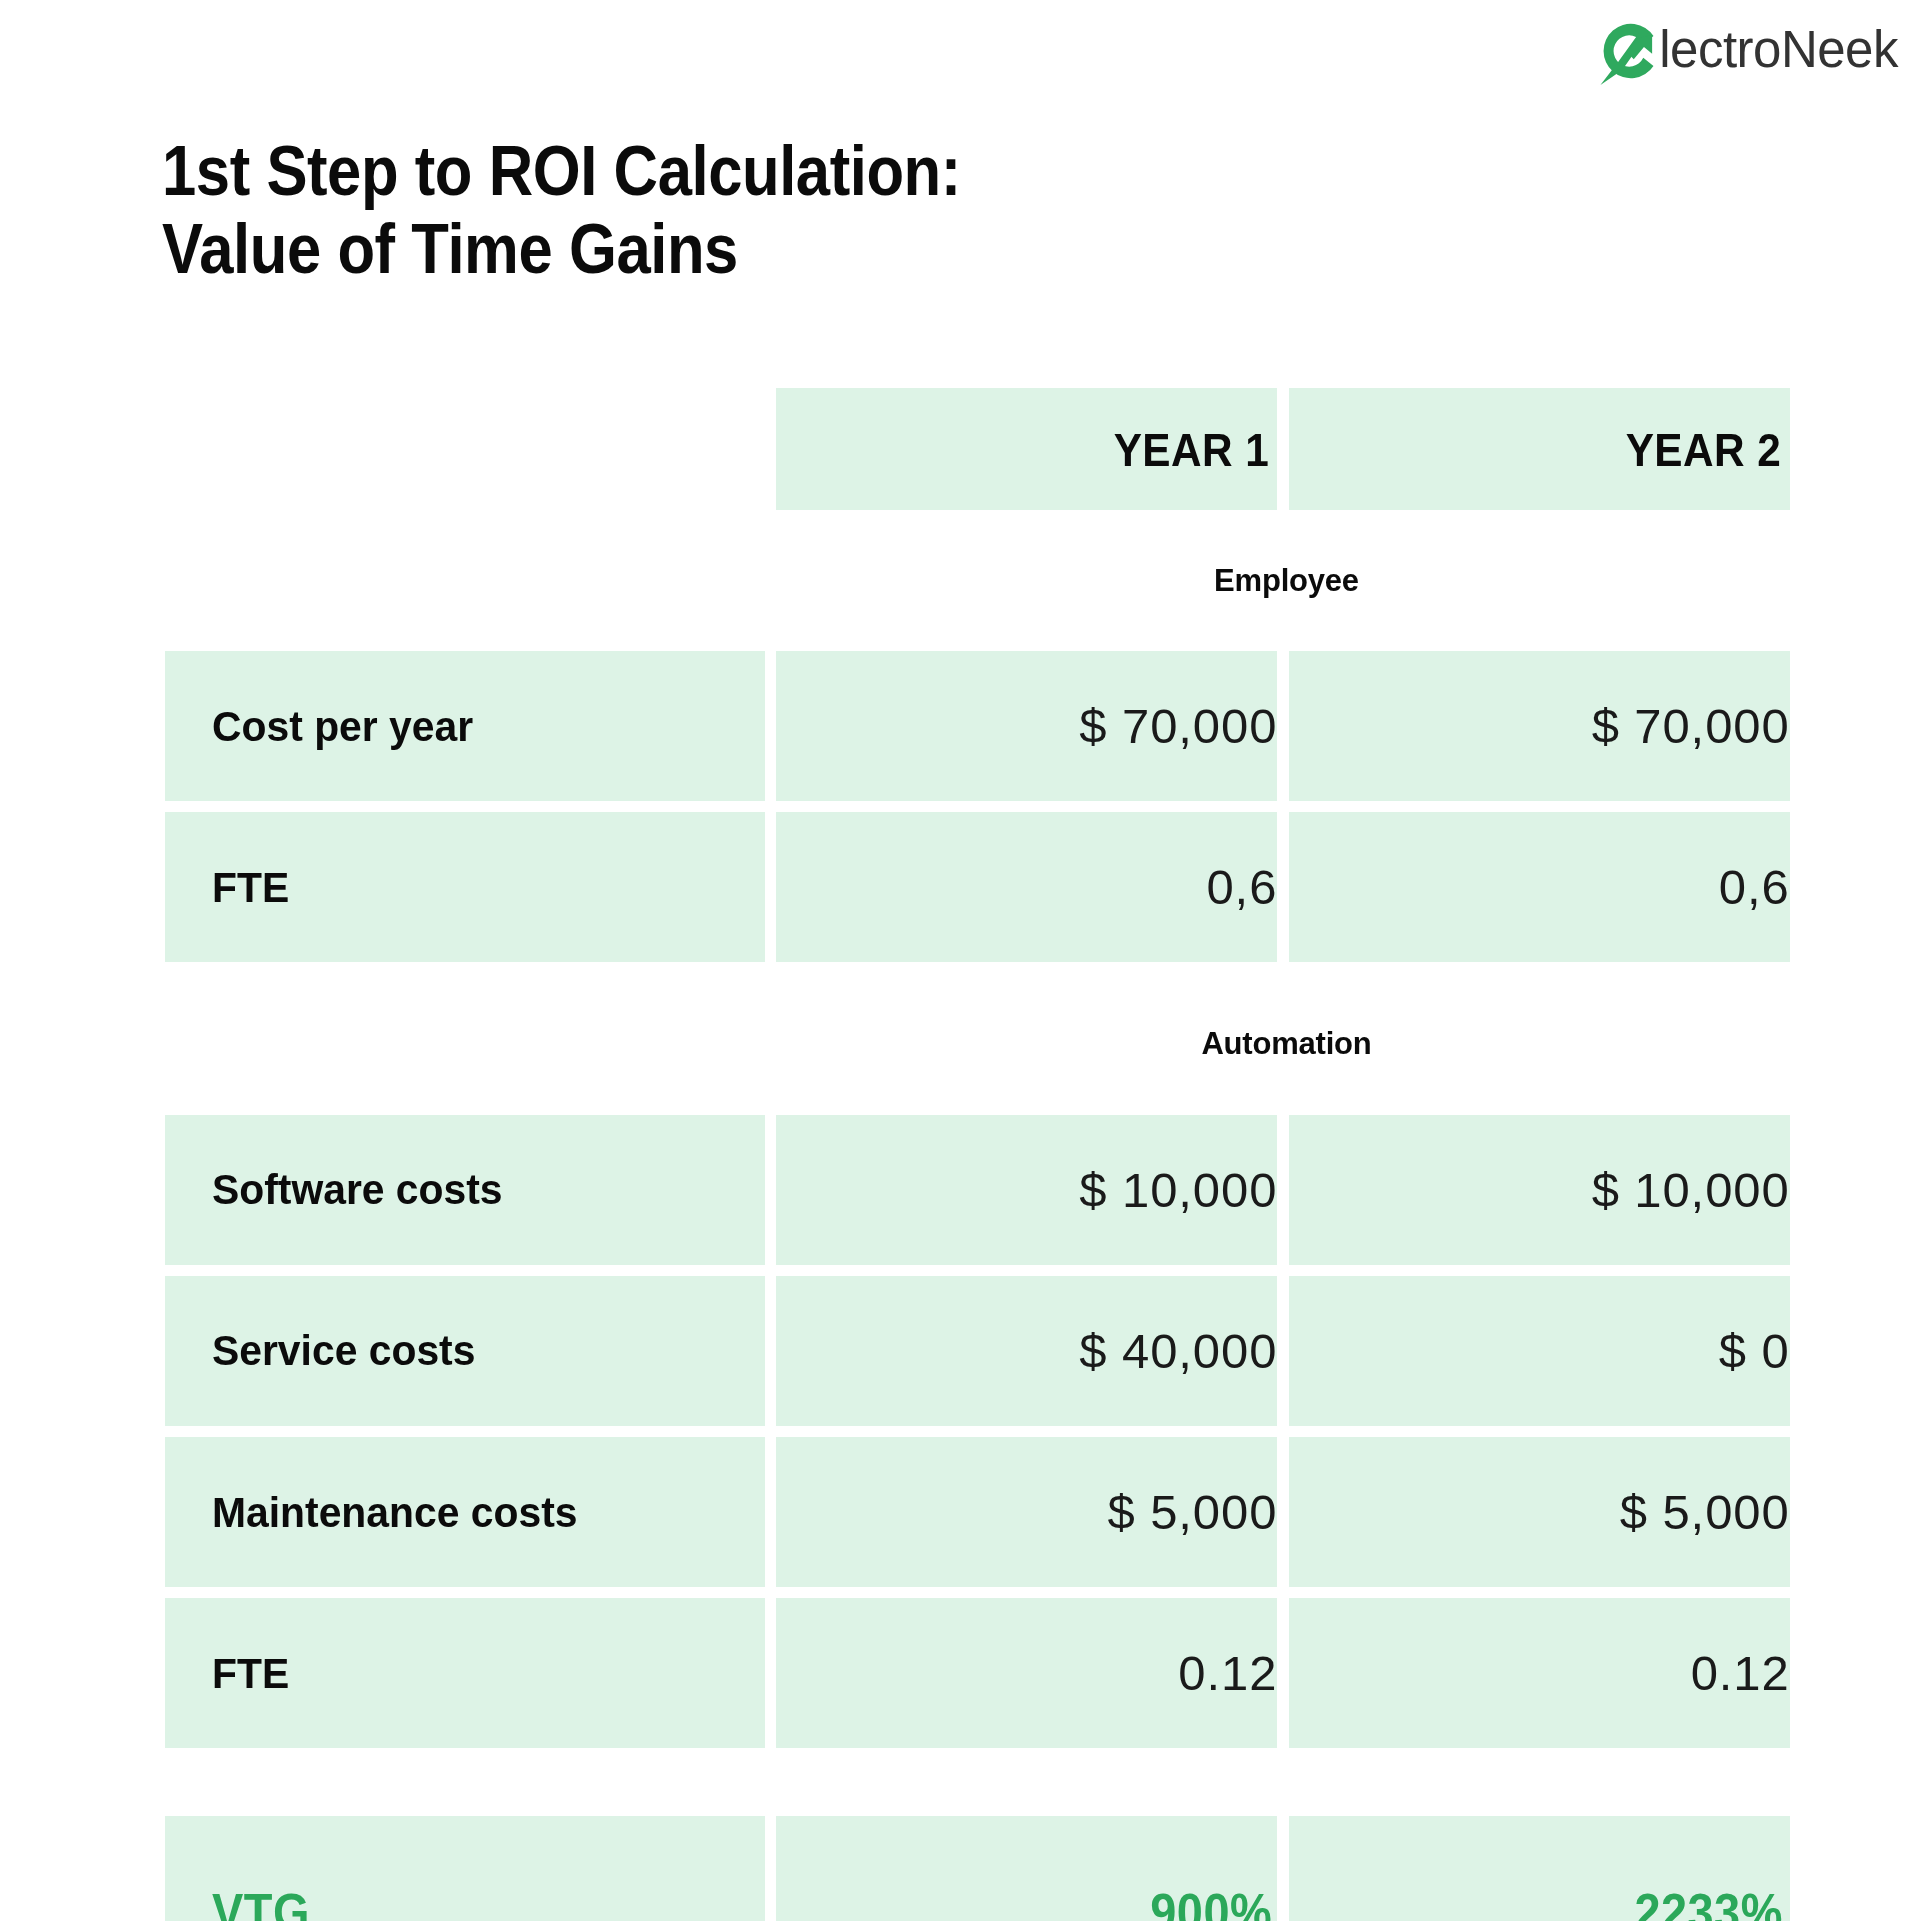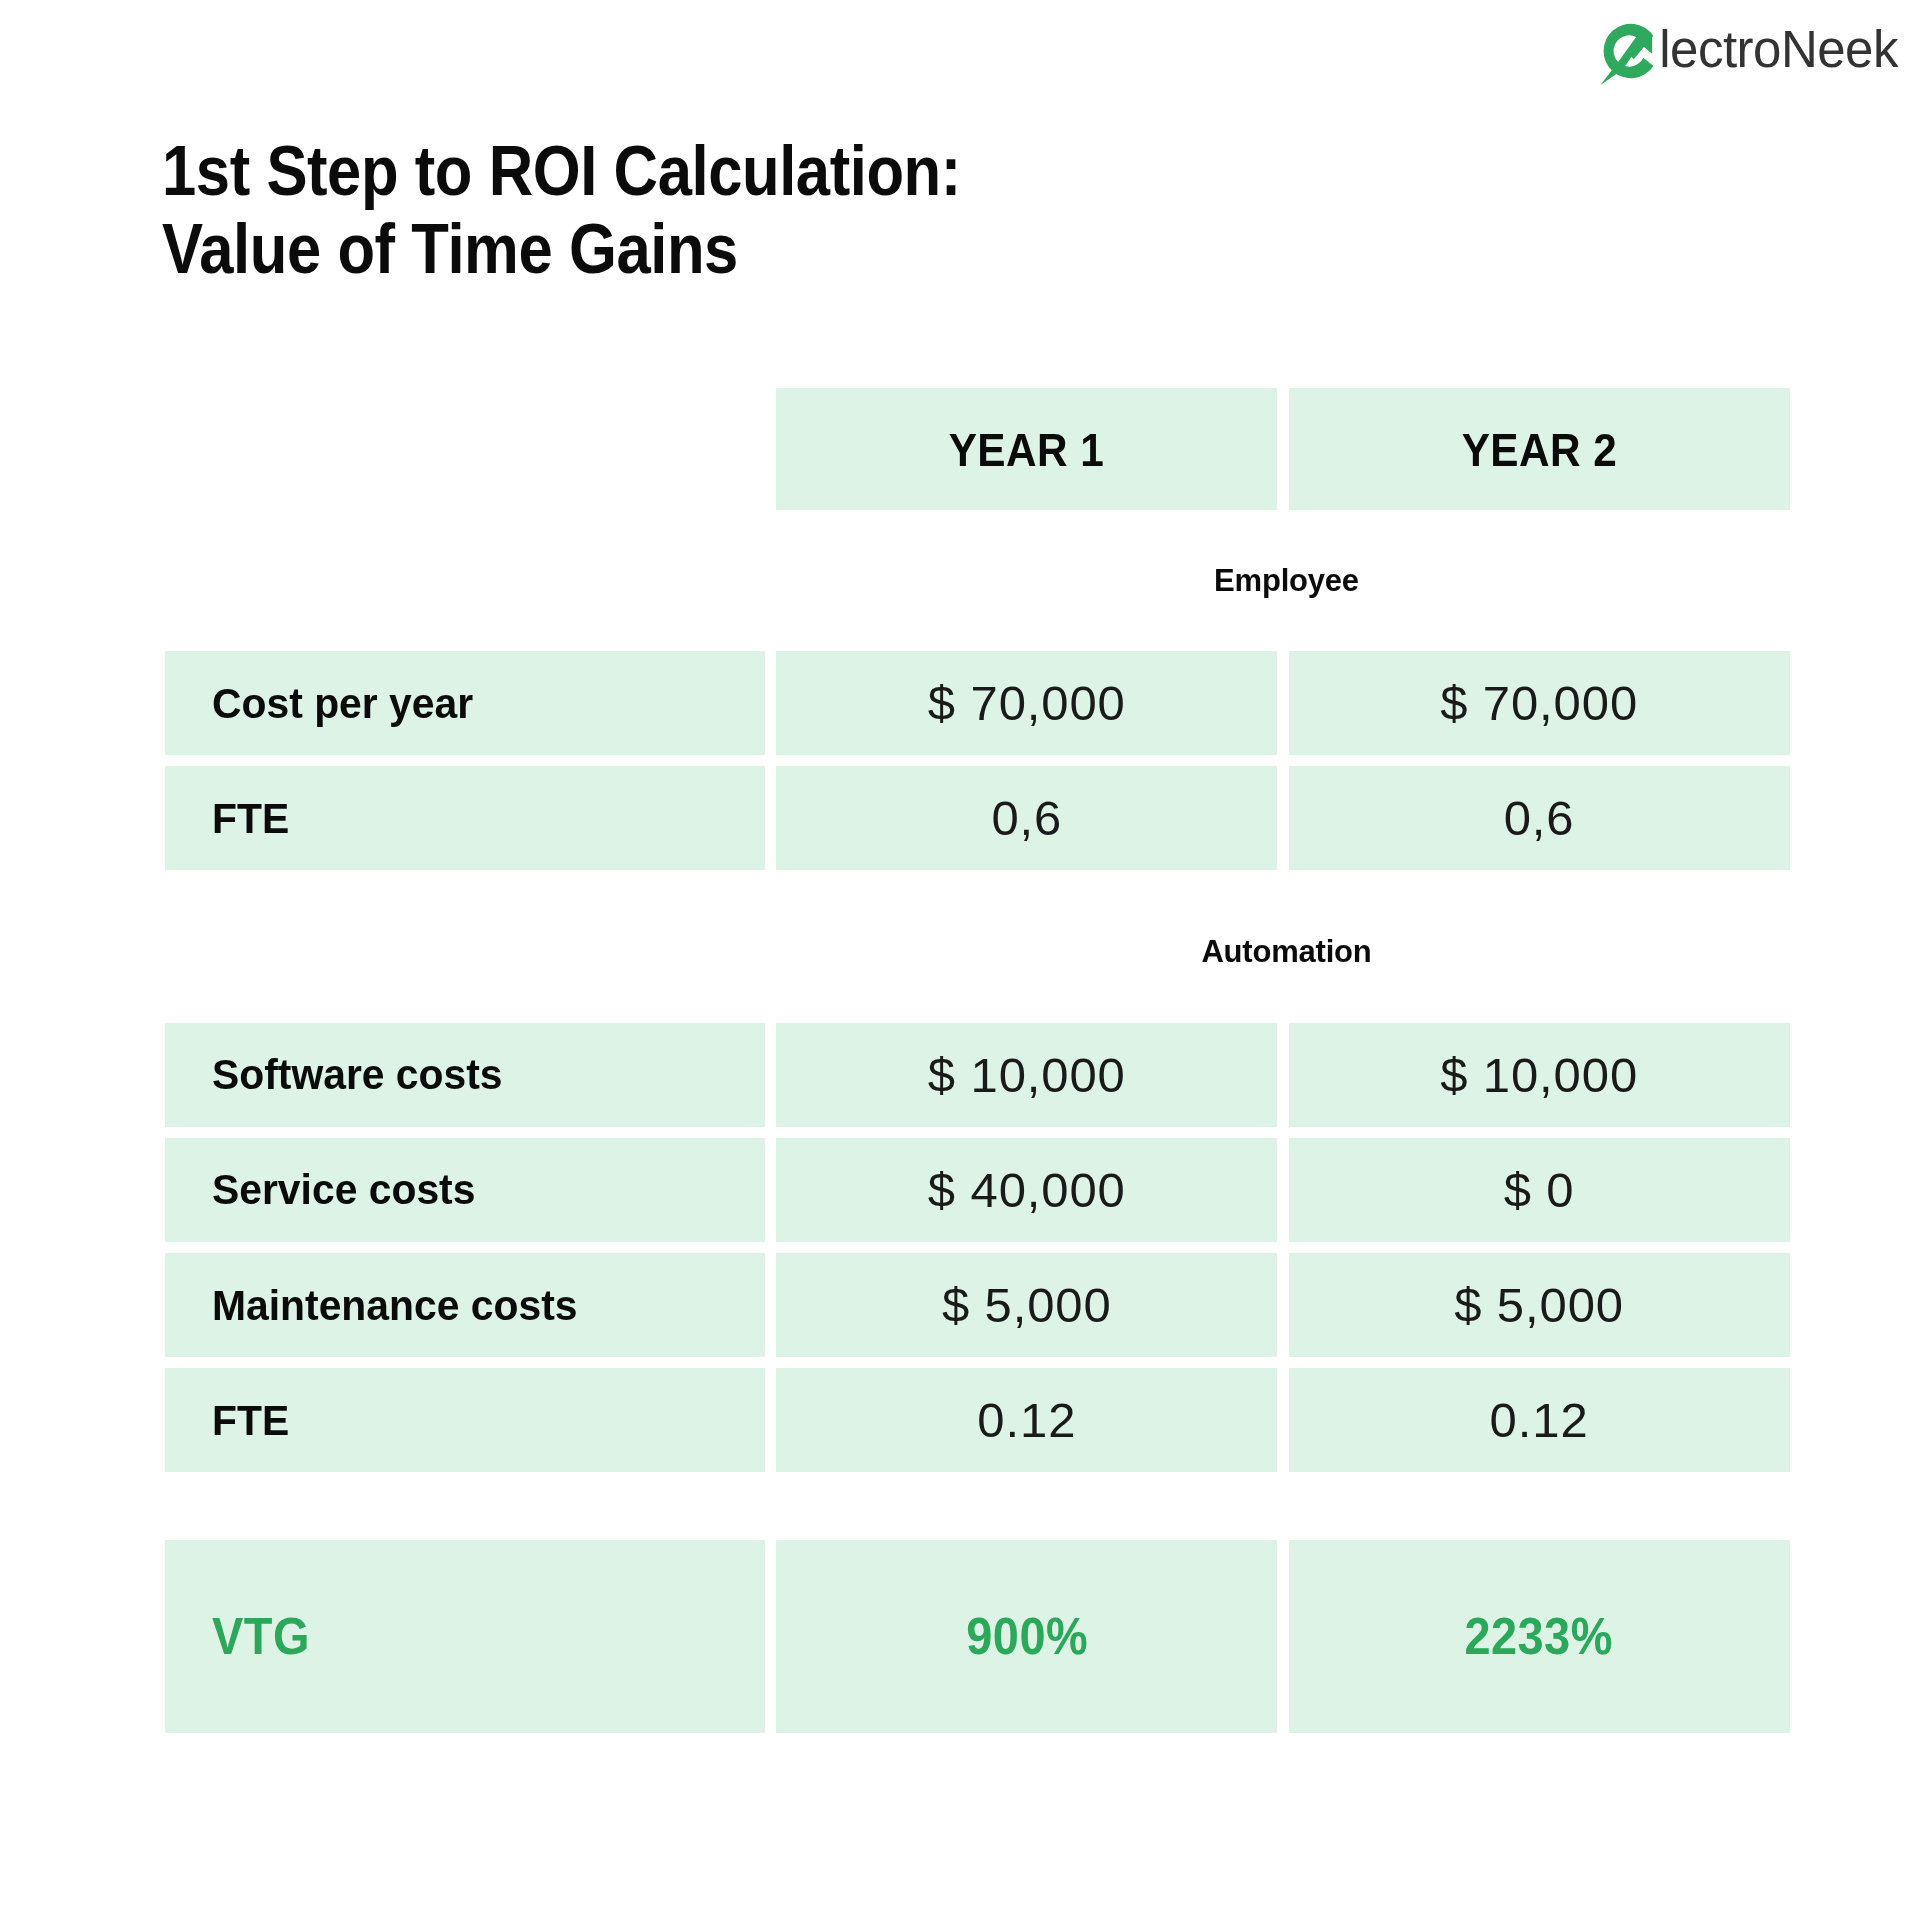--- a/index.html
+++ b/index.html
@@ -90,21 +90,21 @@
     flex: 0 0 600px;
     padding-left: 47px;
   }
   .col-gap {
     width: 11.3px;
     flex: 0 0 11.3px;
   }
   .col-val {
     width: 501px;
     flex: 0 0 501px;
-    justify-content: center;
+    justify-content: flex-end;
   }
 
   
   .row-header .cell { height: 122px; }
   .hdr-text {
     font-family: "Liberation Sans Narrow", "Liberation Sans", sans-serif;
     font-weight: 700;
     font-size: 47px;
     color: #0b0b0b;
     letter-spacing: 0.5px;
@@ -131,21 +131,21 @@
   .section-label {
     font-family: "Liberation Sans", sans-serif;
     font-weight: 700;
     font-size: 31px;
     color: #0b0b0b;
     letter-spacing: -0.2px;
   }
 
   
   .row-data { margin-bottom: 11.3px; }
-  .row-data .cell { height: 104px; }
+  .row-data .cell { height: 150px; }
 
   .label-text {
     font-family: "Liberation Sans Narrow", "Liberation Sans", sans-serif;
     font-weight: 700;
     font-size: 43px;
     color: #0b0b0b;
     letter-spacing: 0px;
     transform: scaleX(0.95);
     transform-origin: left center;
   }

